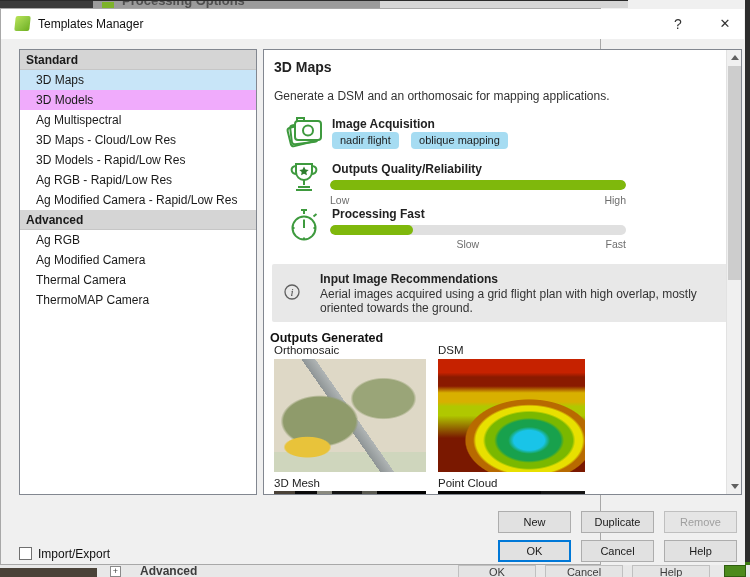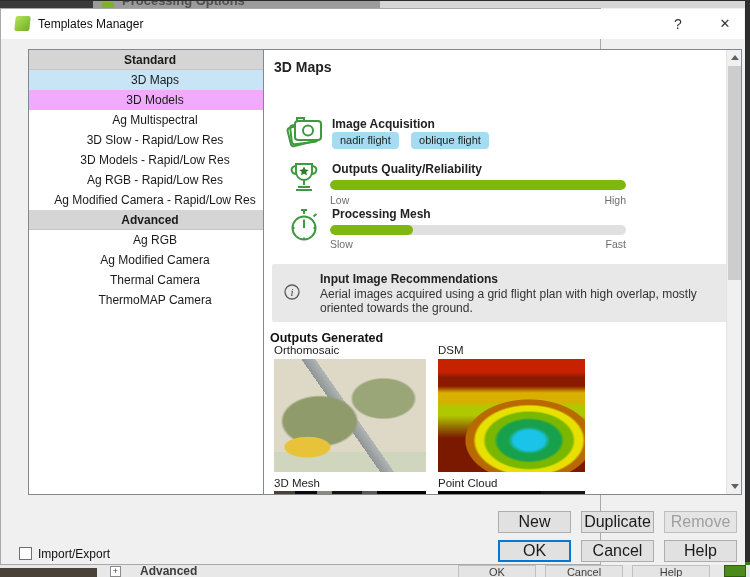--- a/index.html
+++ b/index.html
@@ -1,21 +1,21 @@
 <!DOCTYPE html>
 <html><head>
 <meta charset="utf-8">
 <style>
   * { margin:0; padding:0; box-sizing:border-box; }
   html,body { width:750px; height:577px; }
   body { font-family:"Liberation Sans", sans-serif; font-size:12px; color:#1a1a1a; }
   #screen { position:relative; width:750px; height:577px; background:#f0f0f0; overflow:hidden; }
 
   
-  .bg-top { position:absolute; left:0; top:0; width:750px; height:8px; background:#9b9b9b; overflow:hidden; border-top:1px solid #2a2a2a; }
+  .bg-top { position:absolute; left:0; top:0; width:628px; height:8px; background:#9b9b9b; overflow:hidden; border-top:1px solid #2a2a2a; }
   .bg-top-dark { position:absolute; left:0; top:0; width:93px; height:8px; background:#3a3a3a; }
   .bg-top-light { position:absolute; left:380px; top:0; width:370px; height:8px; background:#d6d6d6; }
   .bg-top-logo { position:absolute; left:102px; top:1px; width:12px; height:7px; background:#7db32a; }
   .bg-top-title { position:absolute; left:122px; top:-8px; font-size:13px; font-weight:bold; color:#4f4f4f; }
   .bg-right { position:absolute; left:745px; top:0; width:5px; height:577px; background:#2d2d2d; }
   .bg-right-green { position:absolute; left:745px; top:562px; width:5px; height:15px; background:#3c7a12; }
   .bg-bottom { position:absolute; left:0; top:565px; width:750px; height:12px; background:#e8e8e8; overflow:hidden; }
   .bg-bottom-dark { position:absolute; left:0; top:3px; width:97px; height:9px; background:#4a4238; }
   .bg-expander { position:absolute; left:110px; top:1px; width:11px; height:11px; border:1px solid #8a8a8a; background:#fff; font-size:9px; line-height:9px; text-align:center; color:#444; }
   .bg-adv { position:absolute; left:140px; top:-1px; font-size:12px; font-weight:bold; color:#3c3c3c; }
@@ -24,21 +24,21 @@
 
   
   .dialog { position:absolute; left:0; top:8px; width:601px; height:557px; background:#f0f0f0; border:1px solid #a8a8a8; }
   .titlebar { position:absolute; left:0; top:0; width:743px; height:30px; background:#ffffff; }
   .app-logo { position:absolute; left:14px; top:7px; width:15px; height:15px; background:linear-gradient(135deg,#b9e356 0%,#8dc63f 55%,#6faf1e 100%); transform:skewX(-6deg); border-radius:2px; }
   .app-title { position:absolute; left:37px; top:8px; font-size:12px; color:#111; }
   .tb-help { position:absolute; left:662px; top:0; width:30px; height:30px; text-align:center; line-height:30px; font-size:14px; color:#333; cursor:pointer; }
   .tb-close { position:absolute; left:706px; top:0; width:36px; height:30px; text-align:center; line-height:30px; font-size:13px; color:#333; cursor:pointer; }
 
   
-  .list-panel { position:absolute; left:27px; top:40px; width:238px; height:446px; background:#fff; border:1px solid #828790; overflow:hidden;text-align:center; }
+  .list-panel { position:absolute; left:18px; top:40px; width:238px; height:446px; background:#fff; border:1px solid #828790; overflow:hidden; }
   .lrow { width:100%; height:20px; line-height:20px; white-space:nowrap; overflow:hidden; }
   .lrow.header { background:#d5d5d5; font-weight:bold; padding-left:6px; border-bottom:1px solid #c6c6c6; }
   .lrow.item { padding-left:16px; }
   .lrow.item.selected { background:#c8e5f8; }
   .lrow.item.alt-sel { background:#f0abfc; }
 
   
   .content-panel { position:absolute; left:262px; top:40px; width:479px; height:446px; background:#fff; border:1px solid #828790; overflow:hidden; }
   .c-title { position:absolute; left:10px; top:9px; font-size:14px; font-weight:bold; color:#222; }
   .c-desc { position:absolute; left:10px; top:39px; font-size:12px; color:#333; }
@@ -81,21 +81,21 @@
 
   
   .scrollbar { position:absolute; right:0; top:0; width:15px; height:444px; background:#f0f0f0; border-left:1px solid #e2e2e2; }
   .sb-btn { position:absolute; left:0; width:15px; height:15px; background:#f0f0f0; }
   .sb-up { top:0; } .sb-down { bottom:0; }
   .tri-up { position:absolute; left:3.5px; top:5px; width:0; height:0; border-left:4px solid transparent; border-right:4px solid transparent; border-bottom:5px solid #606060; }
   .tri-down { position:absolute; left:3.5px; top:5px; width:0; height:0; border-left:4px solid transparent; border-right:4px solid transparent; border-top:5px solid #606060; }
   .sb-thumb { position:absolute; left:1px; top:16px; width:13px; height:214px; background:#cdcdcd; }
 
   
-  .btn { position:absolute; width:73px; height:22px; background:#e1e1e1; border:1px solid #adadad; font-family:"Liberation Sans",sans-serif; font-size:16px; color:#1a1a1a; text-align:center; line-height:20px; cursor:pointer; }
+  .btn { position:absolute; width:73px; height:22px; background:#e1e1e1; border:1px solid #adadad; font-family:"Liberation Sans",sans-serif; font-size:11px; color:#1a1a1a; text-align:center; line-height:20px; cursor:pointer; }
   .btn.default { border:2px solid #0078d7; line-height:18px; }
   .btn.disabled { color:#9f9f9f; background:#e5e5e5; border-color:#bfbfbf; cursor:default; }
   .checkbox { position:absolute; left:18px; top:546px; width:13px; height:13px; background:#fff; border:1px solid #707070; cursor:pointer; }
   .cb-label { position:absolute; left:37px; top:546px; font-size:12px; color:#111; }
 </style>
 </head>
 <body>
 
 <div id="screen">
 
@@ -124,47 +124,48 @@
       <div class="app-title">Templates Manager</div>
       <div class="tb-help">?</div>
       <div class="tb-close">✕</div>
     </div>
 
     <div class="list-panel">
       <div class="lrow header">Standard</div>
       <div class="lrow item selected">3D Maps</div>
       <div class="lrow item alt-sel">3D Models</div>
       <div class="lrow item">Ag Multispectral</div>
-      <div class="lrow item">3D Slow - Rapid/Low Res</div>
+      <div class="lrow item">3D Maps - Cloud/Low Res</div>
       <div class="lrow item">3D Models - Rapid/Low Res</div>
       <div class="lrow item">Ag RGB - Rapid/Low Res</div>
       <div class="lrow item">Ag Modified Camera - Rapid/Low Res</div>
       <div class="lrow header">Advanced</div>
       <div class="lrow item">Ag RGB</div>
       <div class="lrow item">Ag Modified Camera</div>
       <div class="lrow item">Thermal Camera</div>
       <div class="lrow item">ThermoMAP Camera</div>
     </div>
 
     <div class="content-panel">
       <div class="c-title">3D Maps</div>
+      <div class="c-desc">Generate a DSM and an orthomosaic for mapping applications.</div>
 
       <svg class="sec-icon" style="top:62px;" width="40" height="40" viewBox="0 0 40 40">
         <g fill="none" stroke="#3e9a3e" stroke-width="2">
           <rect x="5" y="13" width="26" height="19" rx="3" transform="rotate(-14 18 23)"></rect>
           <rect x="7" y="12" width="26" height="19" rx="3" transform="rotate(-7 20 22)"></rect>
           <rect x="11" y="9" width="26" height="19" rx="3" fill="#fff"></rect>
           <circle cx="24" cy="18.5" r="5"></circle>
           <rect x="13" y="6" width="7" height="3"></rect>
         </g>
       </svg>
       <div class="sec-label" style="top:67px;">Image Acquisition</div>
       <div class="badges">
         <span class="badge">nadir flight</span>
-        <span class="badge">oblique flight</span>
+        <span class="badge">oblique mapping</span>
       </div>
 
       <svg class="sec-icon" style="top:107px;" width="40" height="40" viewBox="0 0 40 40">
         <g fill="none" stroke="#3e9a3e" stroke-width="2">
           <path d="M12 7 h16 v8 a8 8 0 0 1 -16 0 z"></path>
           <path d="M12 9 c-6 0 -6 8 1 8"></path>
           <path d="M28 9 c6 0 6 8 -1 8"></path>
           <path d="M20 23 v5"></path>
           <path d="M14 30 h12"></path>
           <path d="M12 33 h16"></path>
@@ -183,25 +184,25 @@
       <svg class="sec-icon" style="top:155px;" width="40" height="40" viewBox="0 0 40 40">
         <g fill="none" stroke="#3e9a3e" stroke-width="2">
           <circle cx="20" cy="23" r="11.5"></circle>
           <path d="M20 23 V14.5"></path>
           <path d="M17 5 h6"></path>
           <path d="M20 5 v4"></path>
           <path d="M29.5 11.5 l3 -2.5"></path>
           <path d="M20 34.5 v-2 M8.5 23 h2 M31.5 23 h-2"></path>
         </g>
       </svg>
-      <div class="sec-label" style="top:157px;">Processing Mesh</div>
+      <div class="sec-label" style="top:157px;">Processing Fast</div>
       <div class="bar-track" style="top:175px;">
         <div class="bar-fill" style="width: 28%;"></div>
       </div>
-      <div class="bar-ends" style="top:188px;">
+      <div class="bar-ends" style="top:188px;text-align:center;">
         <span>Slow</span>
         <span class="hi">Fast</span>
       </div>
 
       <div class="info-box">
         <svg class="info-i" width="16" height="16" viewBox="0 0 16 16">
           <circle cx="8" cy="8" r="7" fill="none" stroke="#5f5f5f" stroke-width="1.3"></circle>
           <text x="8" y="12" text-anchor="middle" font-family="Liberation Serif, serif" font-style="italic" font-size="11" fill="#444">i</text>
         </svg>
         <div class="info-title">Input Image Recommendations</div>

